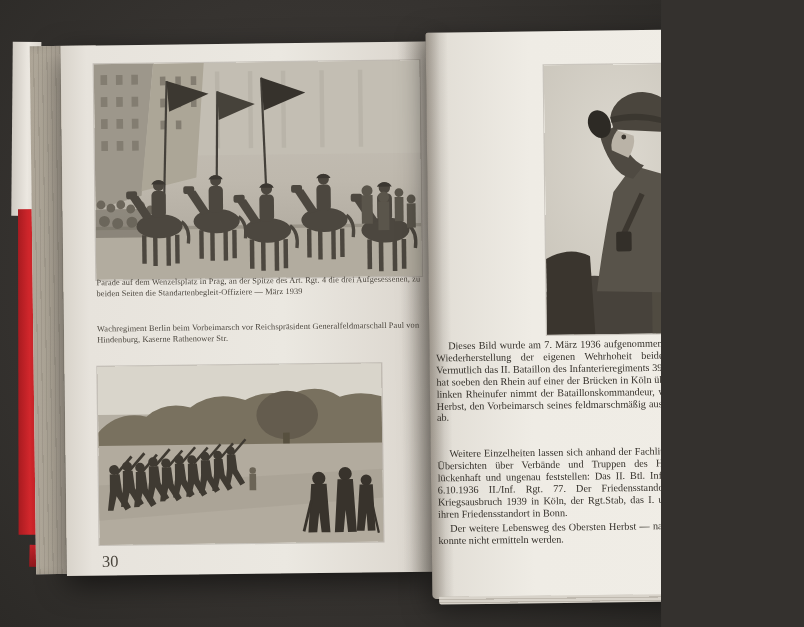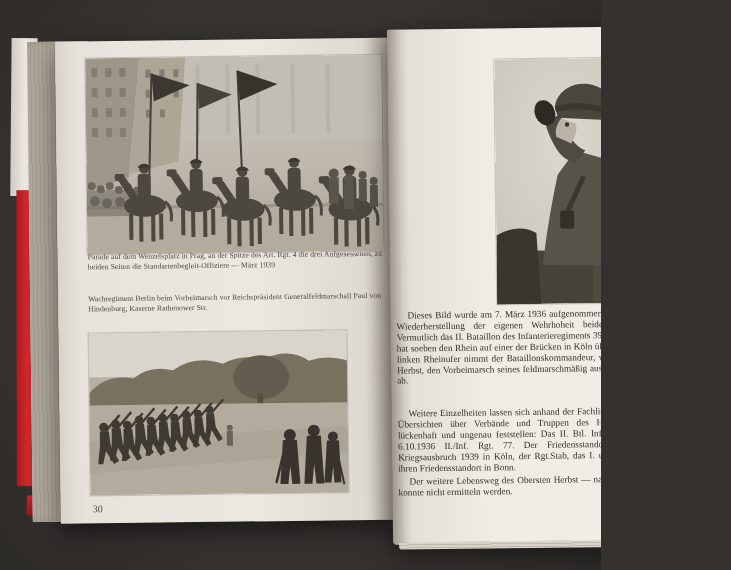--- a/index.html
+++ b/index.html
@@ -25,21 +25,21 @@
       background:linear-gradient(90deg,#c4beb4 0%,#e2ded6 4%,#efece5 30%,#f0ede6 88%,#e2ded6 100%);}
   .page-right::after{content:"";position:absolute;left:6px;right:2px;bottom:-5px;height:7px;border-radius:0 0 10px 3px;
       background:repeating-linear-gradient(180deg,#d8d3ca 0 2px,#bfb9af 2px 3px);}
   .photo{position:absolute;box-shadow:0 0 0 1px rgba(90,85,75,0.25);}
   .photo svg{display:block;width:100%;height:100%;}
   .caption{position:absolute;font-size:7.6px;line-height:9.6px;color:#4a453d;letter-spacing:0.1px;}
   .bodytext{position:absolute;font-size:9.3px;line-height:10.9px;color:#332f29;text-align:justify;text-indent:11px;}
   .p3wrap{position:absolute;}
   .p3wrap .bodytext{position:static;}
   .initials{position:absolute;right:2px;bottom:0;font-size:9.3px;color:#332f29;}
-  .pagenum{position:absolute;font-size:10px;color:#4a453d;}
+  .pagenum{position:absolute;font-size:15px;color:#4a453d;}
 </style>
 </head>
 <body>
 
 <div class="scene">
   <div class="book">
 
     <div class="flap-white"></div>
     <div class="cover-red"></div>
     <div class="cover-red-bottom"></div>

